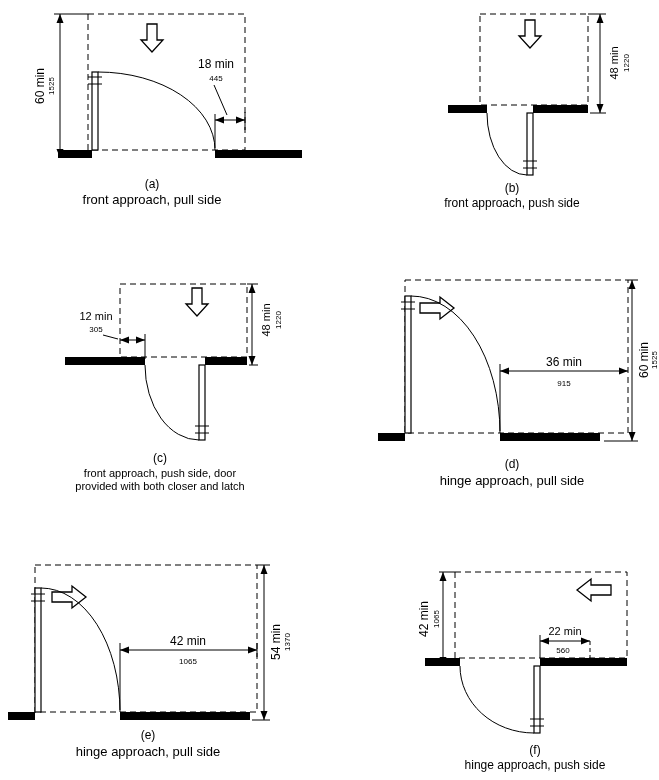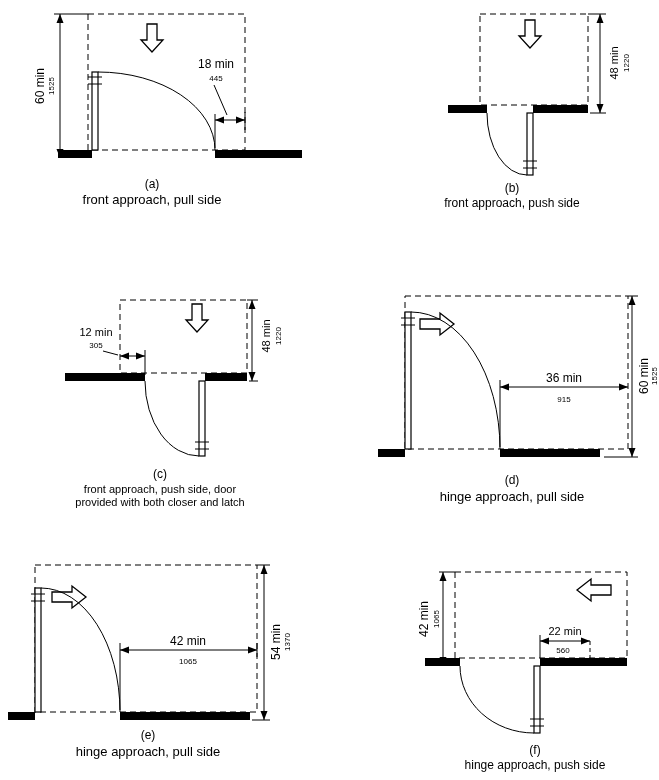--- a/index.html
+++ b/index.html
@@ -87,21 +87,21 @@
       <rect class="leaf" x="87" y="105" width="6" height="62"></rect>
       <line class="tick" x1="83" y1="153" x2="97" y2="153"></line>
       <line class="tick" x1="83" y1="160" x2="97" y2="160"></line>
       <path class="arc" d="M47 105 A40 62 0 0 0 87 167"></path>
 
       <text class="cap-tag" x="72" y="184" text-anchor="middle">(b)</text>
       <text class="cap12" x="72" y="199" text-anchor="middle">front approach, push side</text>
     </svg>
   </div>
 
-  <div class="fig" style="left:55px;top:296px;">
+  <div class="fig" style="left:55px;top:280px;">
     <svg width="230" height="215">
       <rect class="dash" x="65" y="4" width="127" height="73"></rect>
       <polygon class="arrow" points="137,8 147,8 147,24 153,24 142,36 131,24 137,24"></polygon>
 
       <g>
         <line class="dim" x1="90" y1="54" x2="90" y2="79"></line>
         <line class="dim" x1="65" y1="60" x2="90" y2="60"></line>
         <path class="ah" d="M65 60 l9 -3.5 v7 z"></path>
         <path class="ah" d="M90 60 l-9 -3.5 v7 z"></path>
         <line class="dim" x1="48" y1="55" x2="63" y2="59"></line>
@@ -125,21 +125,21 @@
       <line class="tick" x1="140" y1="146" x2="154" y2="146"></line>
       <line class="tick" x1="140" y1="153" x2="154" y2="153"></line>
       <path class="arc" d="M90 85 A54 75 0 0 0 144 160"></path>
 
       <text class="cap-tag" x="105" y="182" text-anchor="middle">(c)</text>
       <text class="cap11" x="105" y="197" text-anchor="middle">front approach, push side, door</text>
       <text class="cap11" x="105" y="210" text-anchor="middle">provided with both closer and latch</text>
     </svg>
   </div>
 
-  <div class="fig" style="left:358px;top:292px;text-decoration:underline;">
+  <div class="fig" style="left:358px;top:276px;text-decoration:underline;">
     <svg width="301" height="212">
       <rect class="dash" x="47" y="4" width="223" height="153"></rect>
       <polygon class="arrow" points="62,27 82,27 82,21 96,32 82,43 82,37 62,37"></polygon>
 
       <g>
         <line class="dim" x1="142" y1="88" x2="142" y2="155"></line>
         <line class="dim" x1="142" y1="95" x2="270" y2="95"></line>
         <path class="ah" d="M142 95 l9 -3.5 v7 z"></path>
         <path class="ah" d="M270 95 l-9 -3.5 v7 z"></path>
         <text class="dim-label" x="206" y="90" text-anchor="middle">36 min</text>

